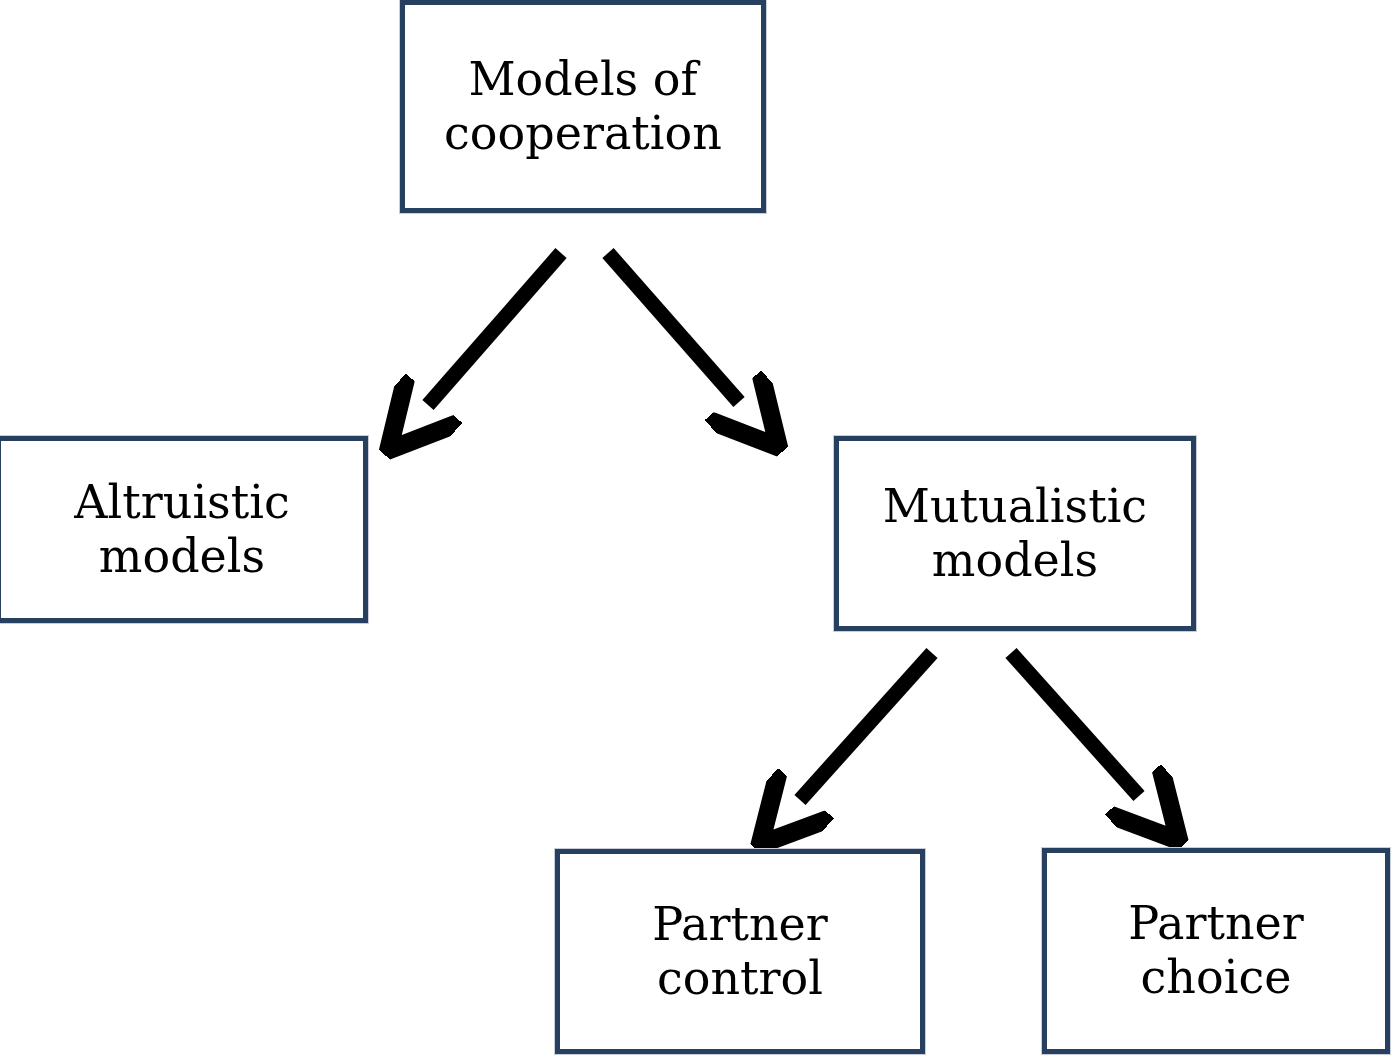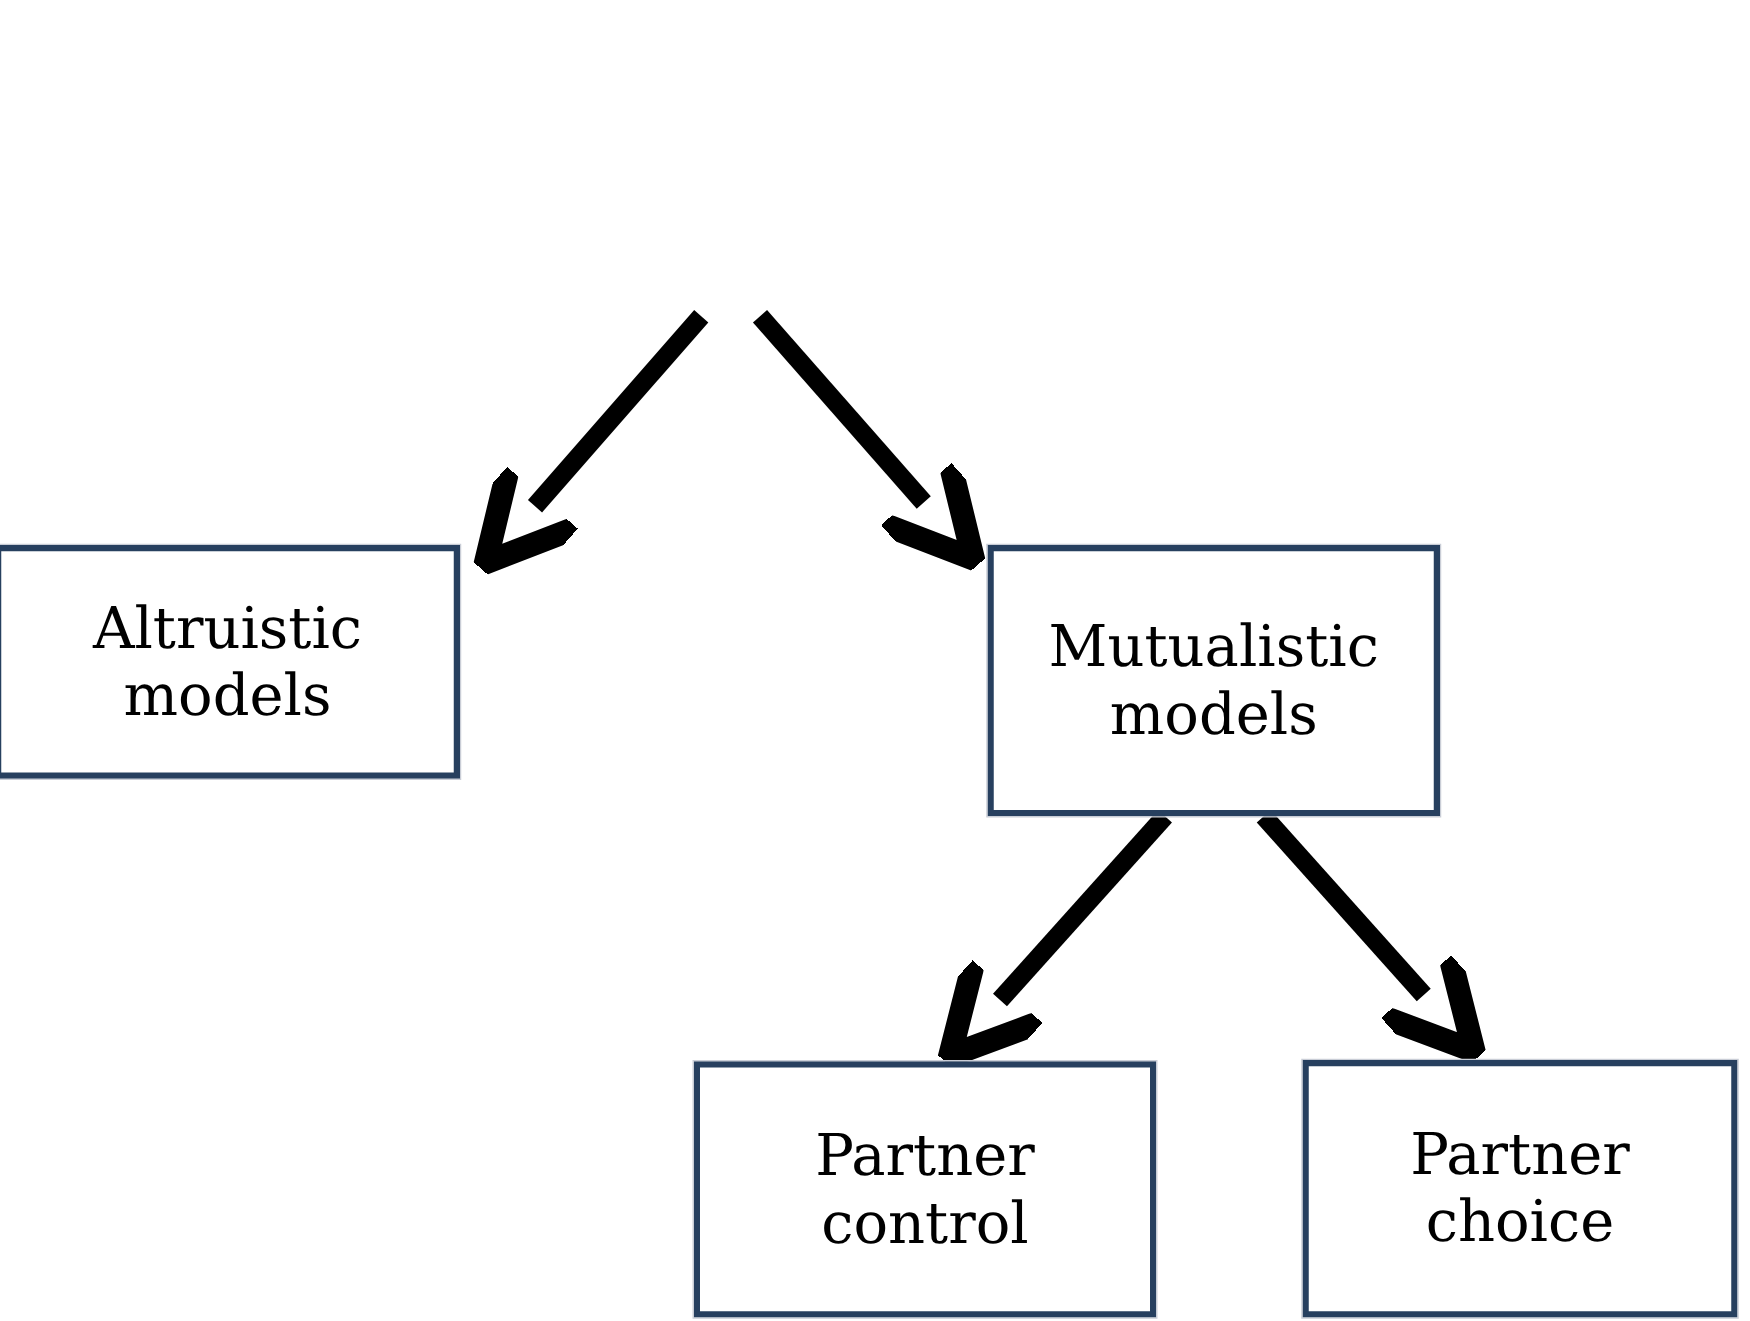--- a/index.html
+++ b/index.html
@@ -45,24 +45,24 @@
     width: 366px;
     height: 213px;
   }
   #node-altruistic-models {
     left: -4px;
     top: 436px;
     width: 372px;
     height: 187px;
   }
   #node-mutualistic-models {
-    left: 790px;
+    left: 834px;
     top: 436px;
     width: 362px;
-    height: 217px;
+    height: 195px;
   }
   #node-partner-control {
     left: 555px;
     top: 849px;
     width: 370px;
     height: 205px;
   }
   #node-partner-choice {
     left: 1042px;
     top: 848px;
@@ -100,20 +100,24 @@
 
     <g>
       <line x1="932" y1="653" x2="800" y2="800" stroke="#000000" stroke-width="15" stroke-linecap="butt" marker-end="url(#arrowhead-open)"></line>
     </g>
 
     <g>
       <line x1="1011" y1="653" x2="1139" y2="796" stroke="#000000" stroke-width="15" stroke-linecap="butt" marker-end="url(#arrowhead-open)"></line>
     </g>
   </svg>
 
+  <div class="node-box" id="node-models-of-cooperation">
+    <span class="node-inner">Models of
+cooperation</span>
+  </div>
 
   <div class="node-box" id="node-altruistic-models">
     <span class="node-inner">Altruistic
 models</span>
   </div>
 
   <div class="node-box" id="node-mutualistic-models">
     <span class="node-inner">Mutualistic
 models</span>
   </div>

